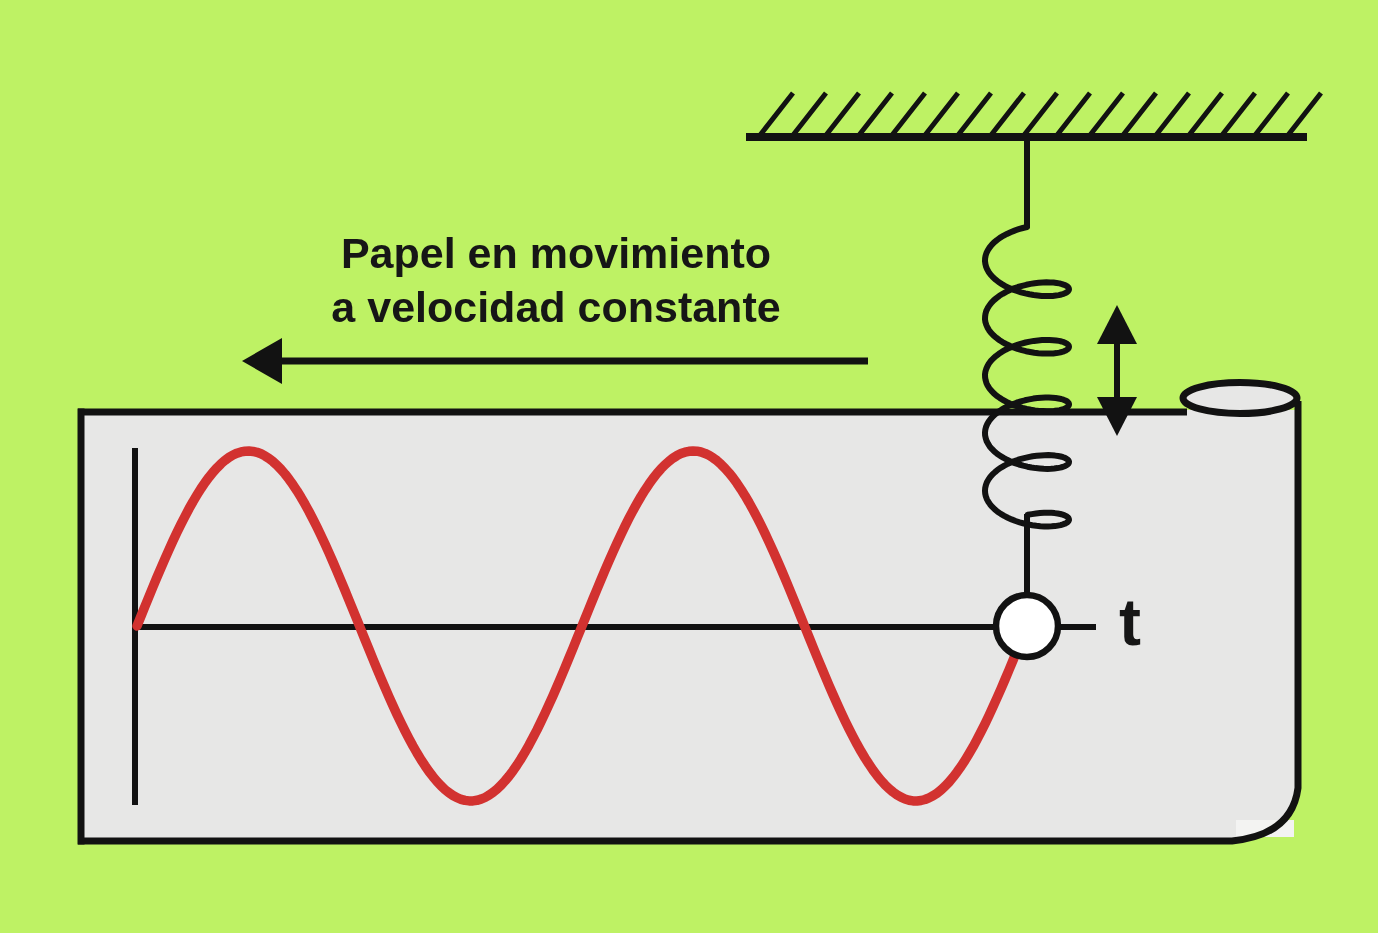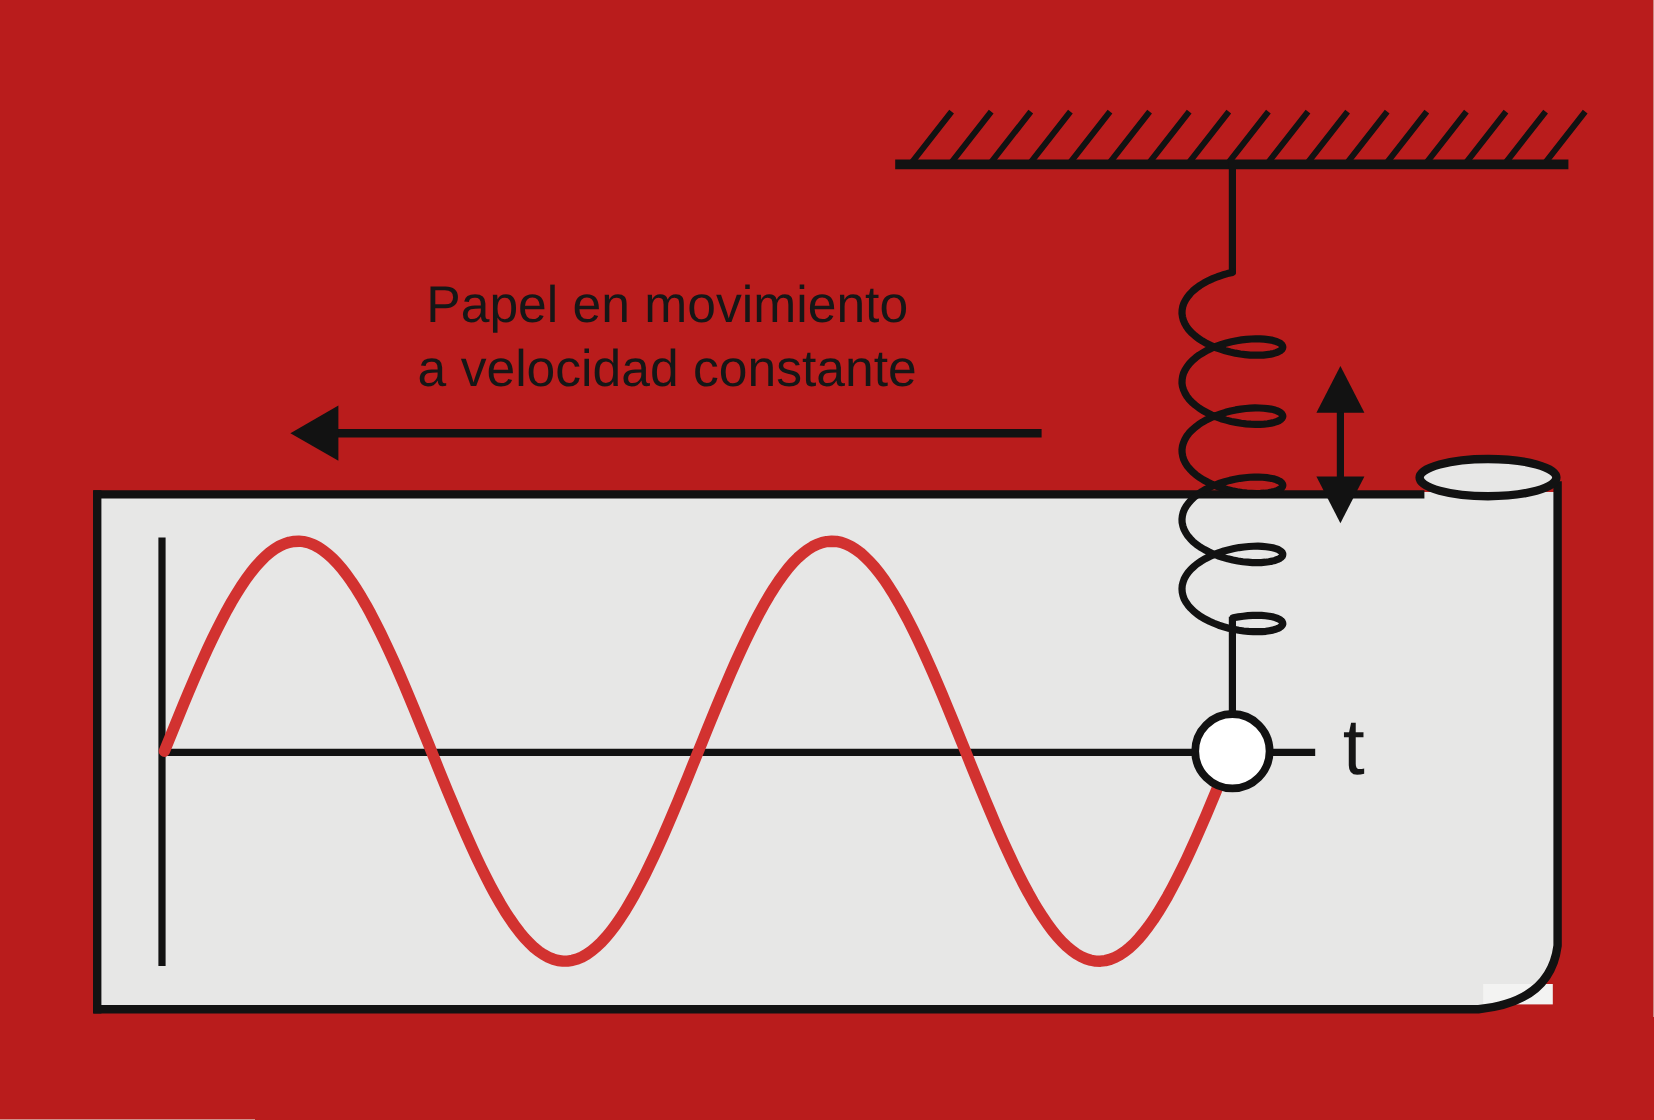--- a/index.html
+++ b/index.html
@@ -4,23 +4,24 @@
 <style>
   html, body {
     margin: 0;
     padding: 0;
     background: #dee5db;
   }
   #stage {
     position: relative;
     width: 1378px;
     height: 933px;
-    background: #b91c1c;
+    background: #bef264;
     overflow: hidden;
     font-family: "Liberation Sans", sans-serif;
+    font-weight: bold;
   }
   svg { display: block; }
   .ink   { stroke: #121212; fill: none; }
   .label-text {
     fill: #161616;
     font-family: "Liberation Sans", sans-serif;
   }
 </style>
 </head>
 <body>

